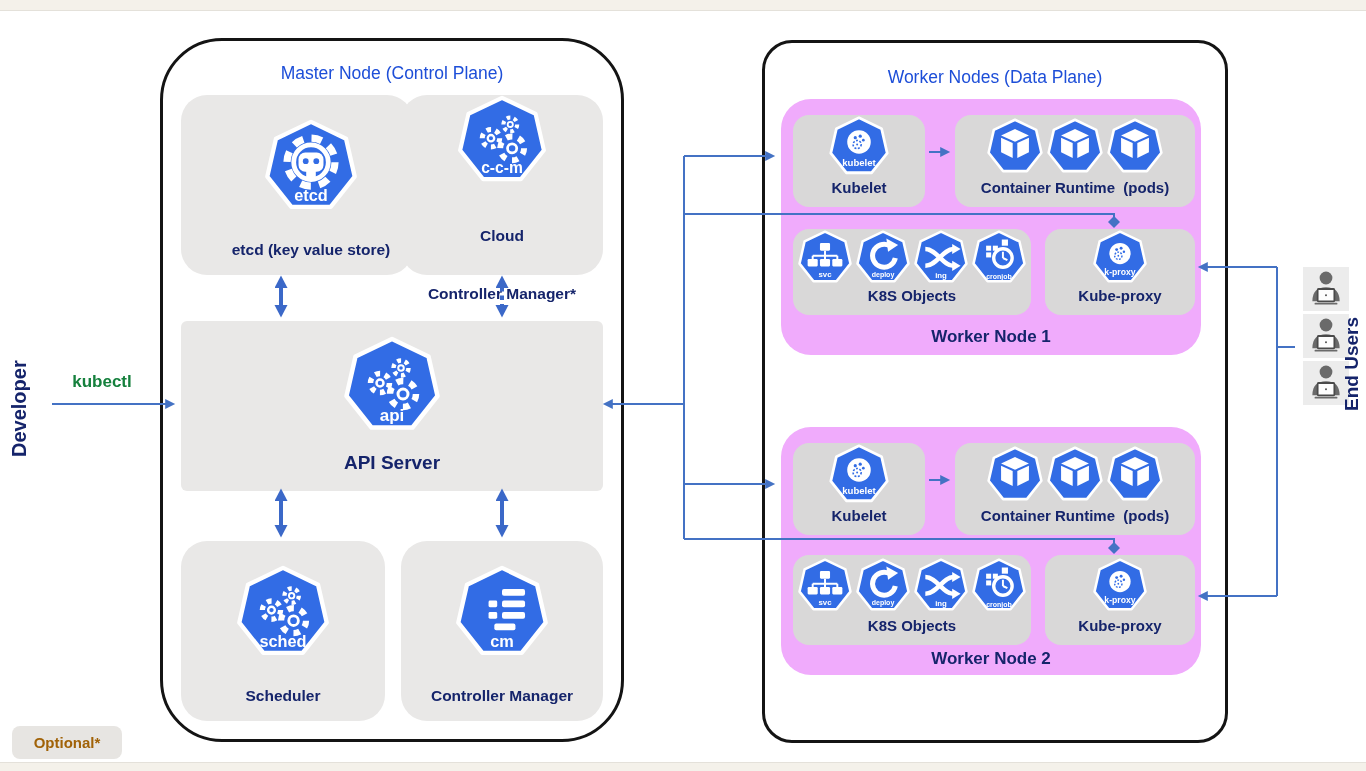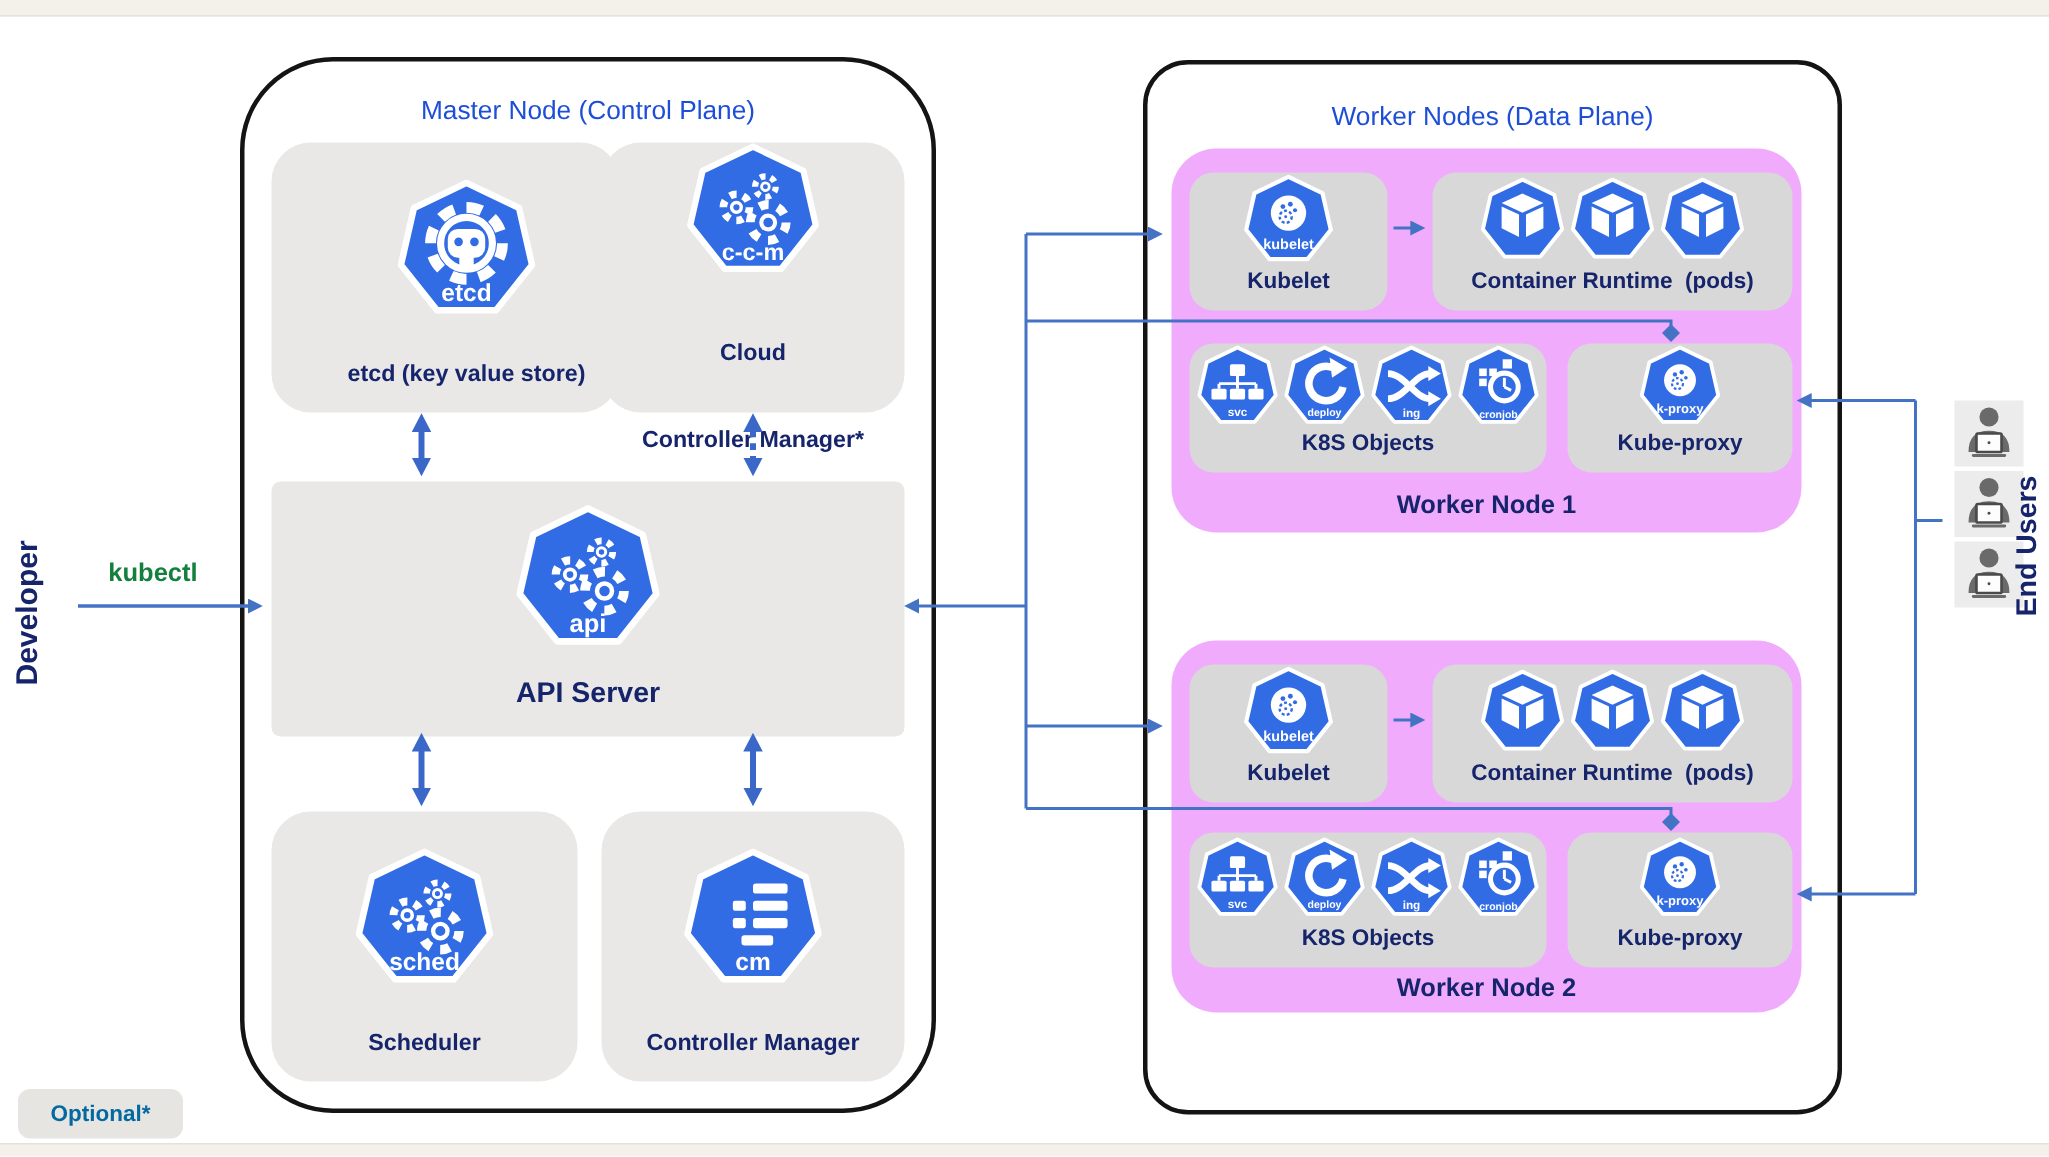--- a/index.html
+++ b/index.html
@@ -32,21 +32,21 @@
   .vlabel{position:absolute;display:flex;align-items:center;justify-content:center;
           writing-mode:vertical-rl;transform:rotate(180deg);font-weight:700;color:#15246b;}
   .developer{left:0px;top:342px;width:38px;height:134px;font-size:20px;}
   .endusers{left:1338px;top:280px;width:28px;height:168px;font-size:19px;}
 
   .kubectl-label{position:absolute;left:50px;top:372px;width:104px;text-align:center;
                  color:#15803d;font-weight:700;font-size:17px;}
 
   .optional{position:absolute;left:12px;top:726px;width:110px;height:33px;background:#e7e5e2;
             border-radius:8px;display:flex;align-items:center;justify-content:center;
-            color:#0369a1;font-weight:700;font-size:15px;}
+            color:#a16207;font-weight:700;font-size:15px;}
 
   .users{position:absolute;left:1303px;top:267px;width:46px;}
   .user-tile{width:46px;height:44px;background:#ececec;margin-bottom:3px;}
   .user-tile svg{width:100%;height:100%;display:block;}
 
   .k8s-icon{display:block;}
   .cap{fill:#ffffff;font-weight:700;text-anchor:middle;font-family:"Liberation Sans",sans-serif;}
   .cap-lg{font-size:17px;}
   .cap-md{font-size:15.5px;}
   .cap-sm{font-size:14px;}

